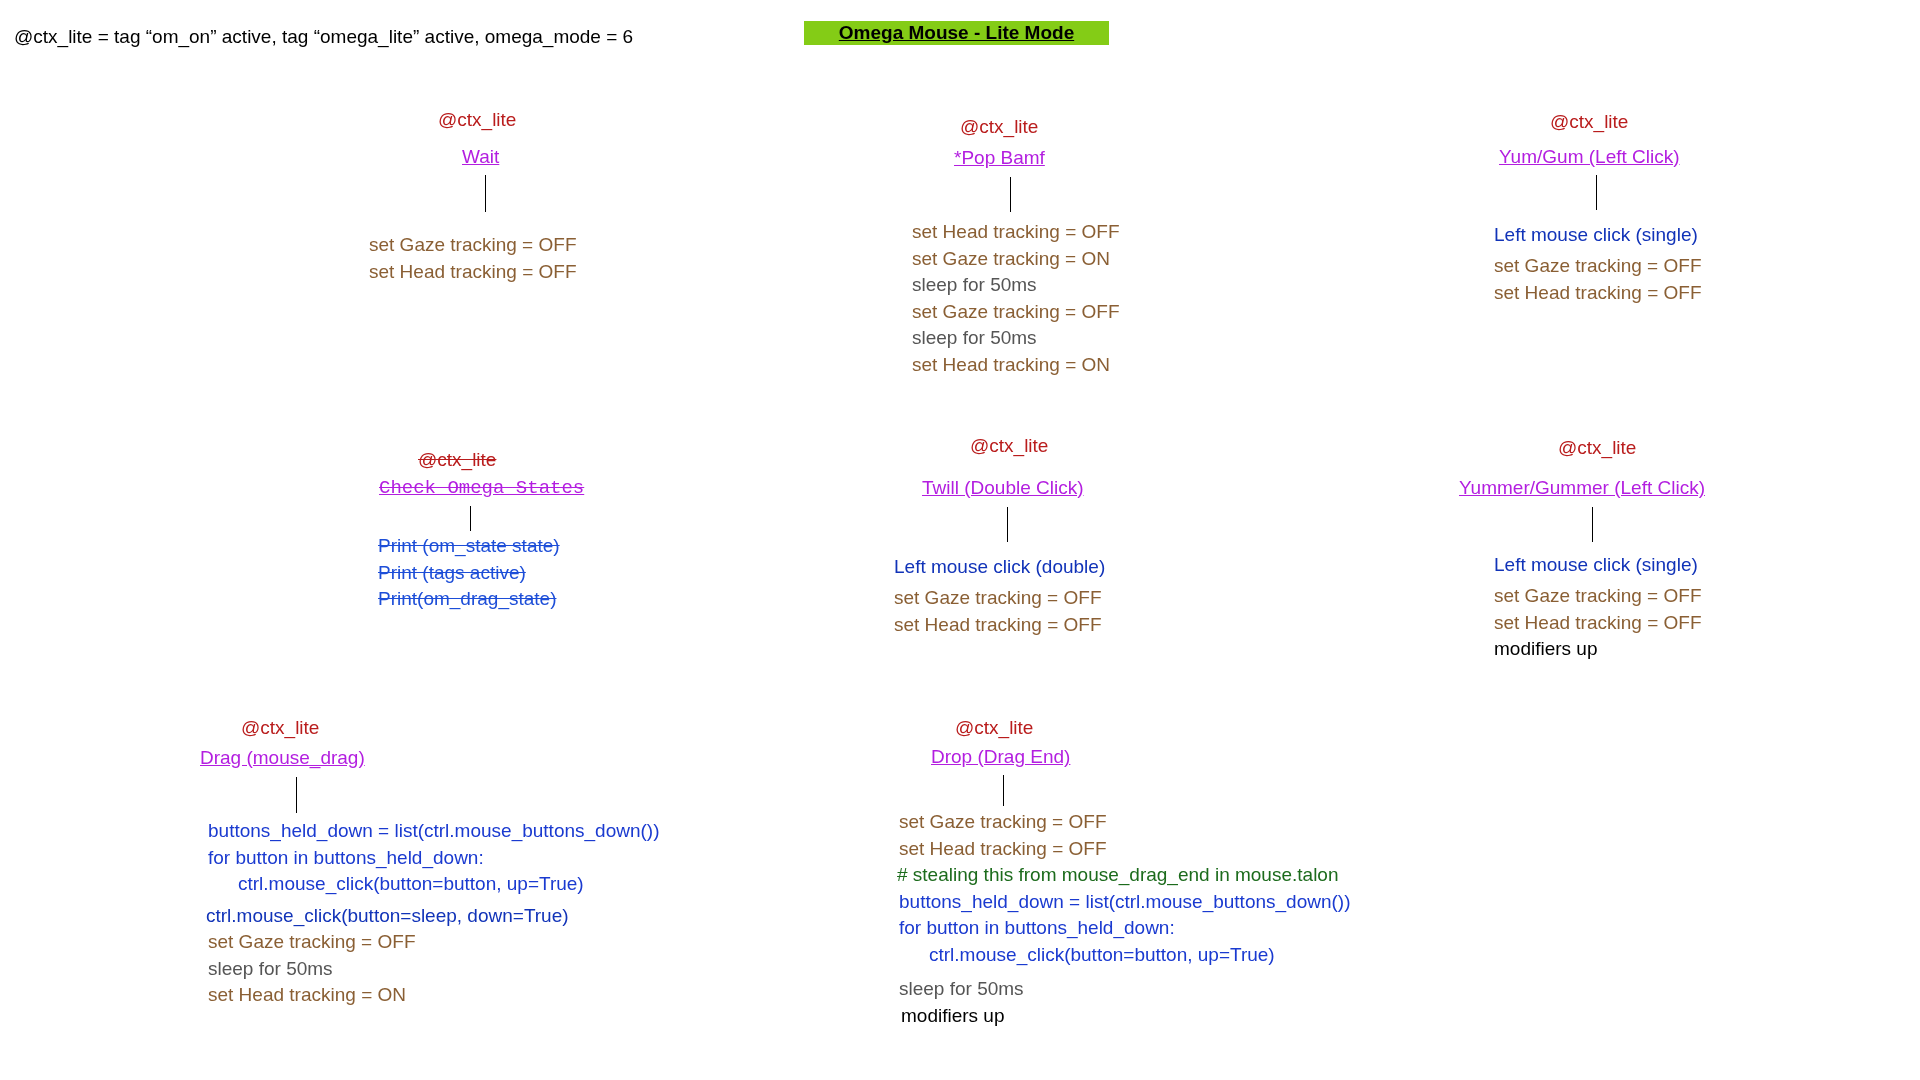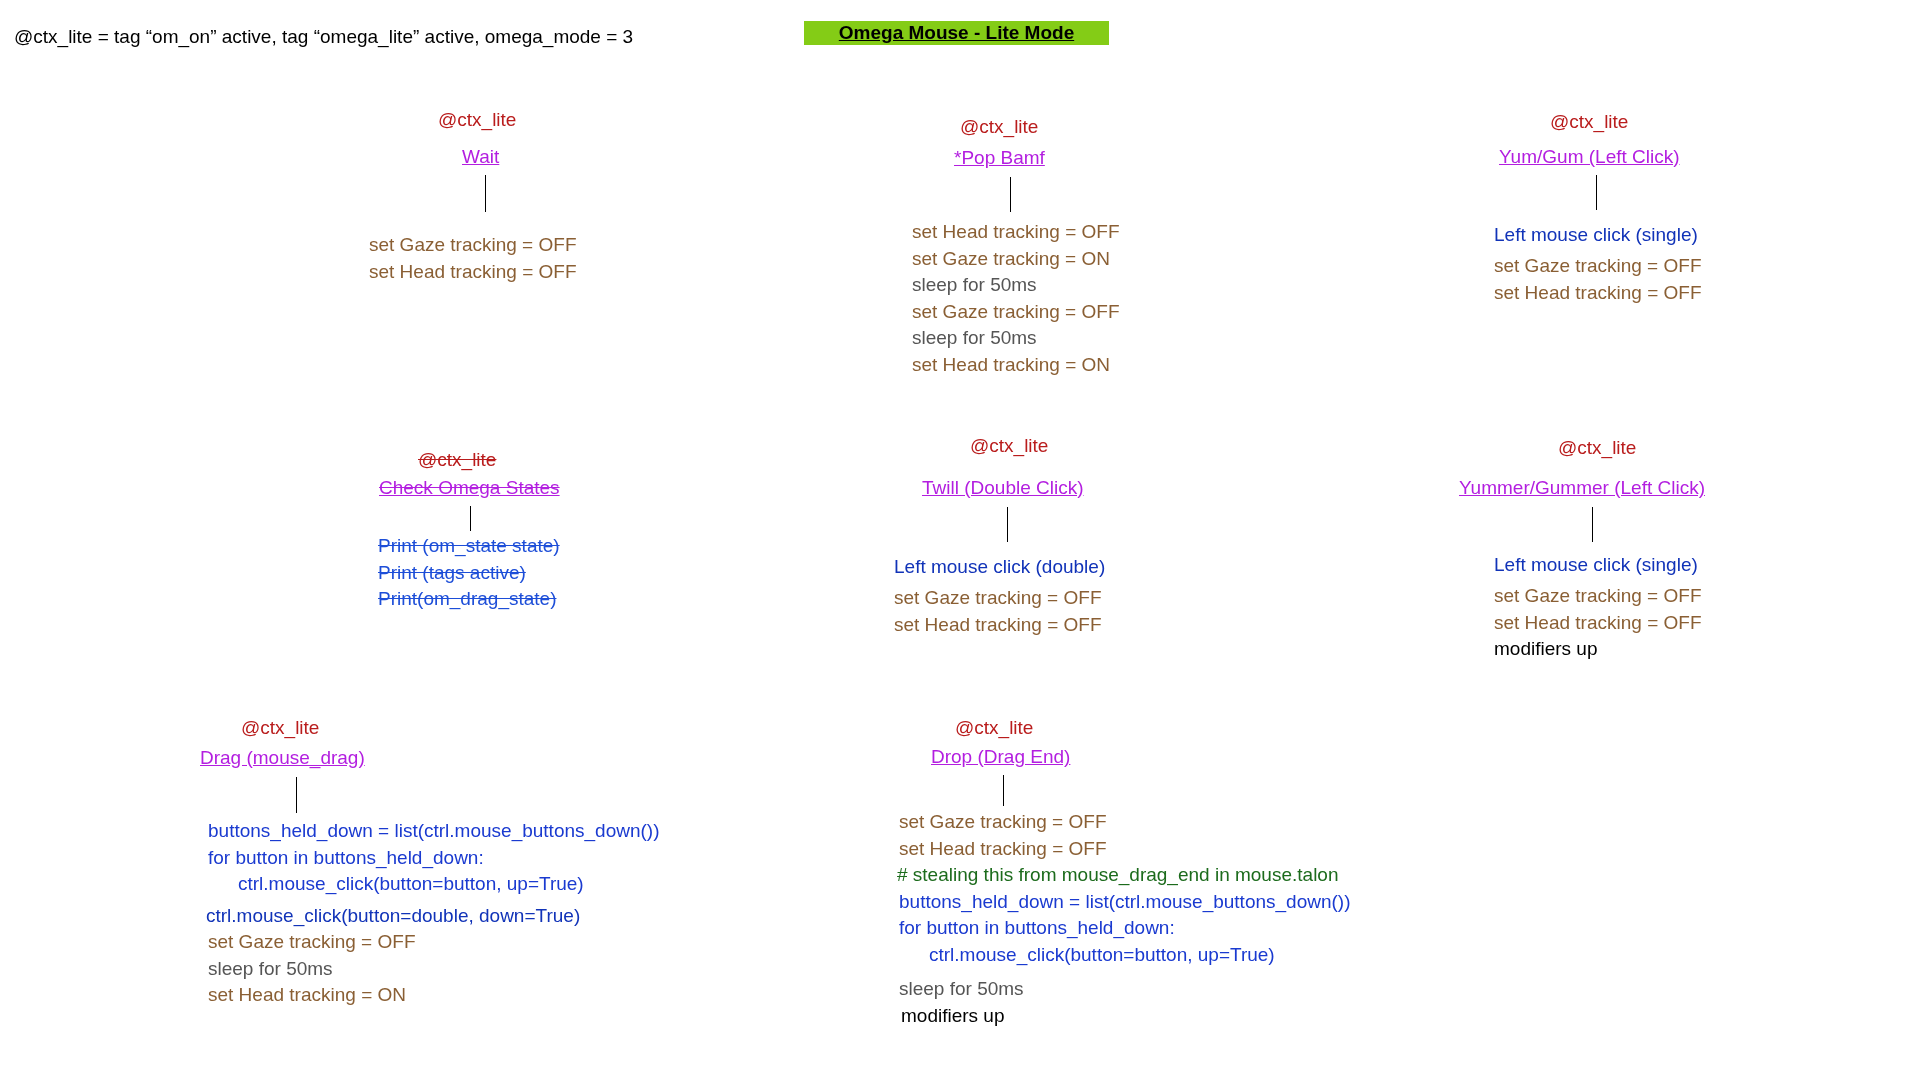--- a/index.html
+++ b/index.html
@@ -13,37 +13,37 @@
   .legend { left:14px; top:26px; font-size:19px; color:#000; }
   .title-box {
     left:804px; top:21px; width:305px; height:24px;
     background:#84cc16;
     display:flex; align-items:center; justify-content:center;
   }
   .title-box span { font-weight:bold; text-decoration:underline; font-size:19px; color:#000; }
   .ctx { color:#b91c1c; font-size:19px; }
   .cmd { color:#b31ee0; text-decoration:underline; font-size:19px; }
   .strike { text-decoration:line-through; }
-  .cmd.strike { text-decoration:underline line-through; }
+  .cmd.strike { text-decoration:underline line-through;font-family:Liberation Mono, monospace; }
   .vline { position:absolute; width:1px; background:#000; }
   .lines { position:absolute; }
   .line { white-space:nowrap; font-size:19px; height:26.5px; line-height:26.5px; }
   .c-track { color:#8a5f34; }
   .c-sleep { color:#555555; }
   .c-click { color:#1133b8; }
   .c-code  { color:#1a3ad0; }
   .c-comment { color:#1c6b1c; }
   .c-mod { color:#000000; }
   .c-print { color:#1d4ed8; text-decoration:line-through; }
   .indent { padding-left:30px; }
 </style>
 </head>
 <body>
 
-<div class="abs legend">@ctx_lite = tag “om_on” active, tag “omega_lite” active, omega_mode = 3</div>
+<div class="abs legend">@ctx_lite = tag “om_on” active, tag “omega_lite” active, omega_mode = 6</div>
 
 <div class="abs title-box">
   <span>Omega Mouse - Lite Mode</span>
 </div>
 
 <div class="abs ctx" style="left:438px; top:109px;">@ctx_lite</div>
 <div class="abs cmd" style="left:462px; top:146px;">Wait</div>
 <div class="vline" style="left:485px; top:175px; height:37px;"></div>
 <div class="lines" style="left:369px; top:232px;">
   <div class="line c-track">set Gaze tracking = OFF</div>
@@ -99,21 +99,21 @@
   <div class="line c-mod">modifiers up</div>
 </div>
 
 <div class="abs ctx" style="left:241px; top:717px;">@ctx_lite</div>
 <div class="abs cmd" style="left:200px; top:747px;">Drag (mouse_drag)</div>
 <div class="vline" style="left:296px; top:777px; height:36px;"></div>
 <div class="lines" style="left:208px; top:818px;">
   <div class="line c-code">buttons_held_down = list(ctrl.mouse_buttons_down())</div>
   <div class="line c-code">for button in buttons_held_down:</div>
   <div class="line c-code indent">ctrl.mouse_click(button=button, up=True)</div>
-  <div class="line c-click" style="margin-top:5px; margin-left:-2px;">ctrl.mouse_click(button=double, down=True)</div>
+  <div class="line c-click" style="margin-top:5px; margin-left:-2px;">ctrl.mouse_click(button=sleep, down=True)</div>
   <div class="line c-track">set Gaze tracking = OFF</div>
   <div class="line c-sleep">sleep for 50ms</div>
   <div class="line c-track">set Head tracking = ON</div>
 </div>
 
 <div class="abs ctx" style="left:955px; top:717px;">@ctx_lite</div>
 <div class="abs cmd" style="left:931px; top:746px;">Drop (Drag End)</div>
 <div class="vline" style="left:1003px; top:775px; height:31px;"></div>
 <div class="lines" style="left:899px; top:809px;">
   <div class="line c-track">set Gaze tracking = OFF</div>

